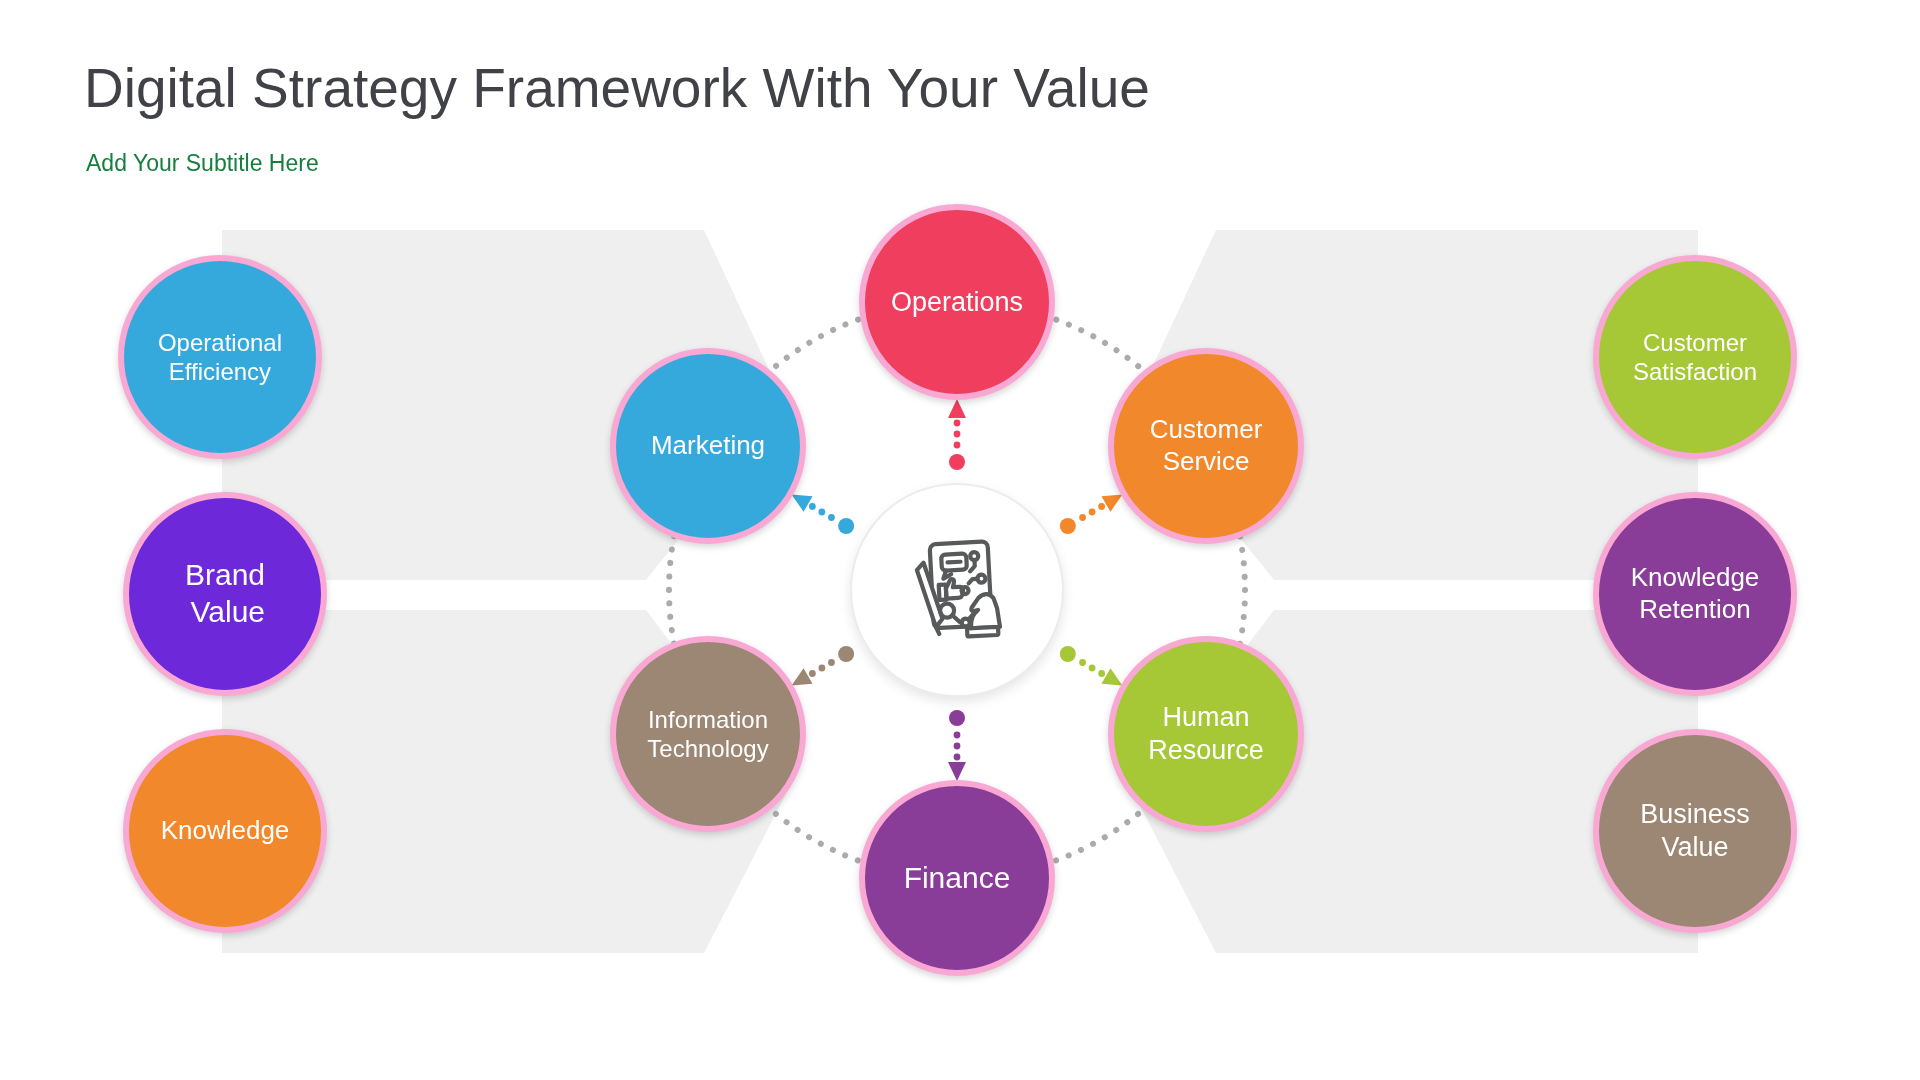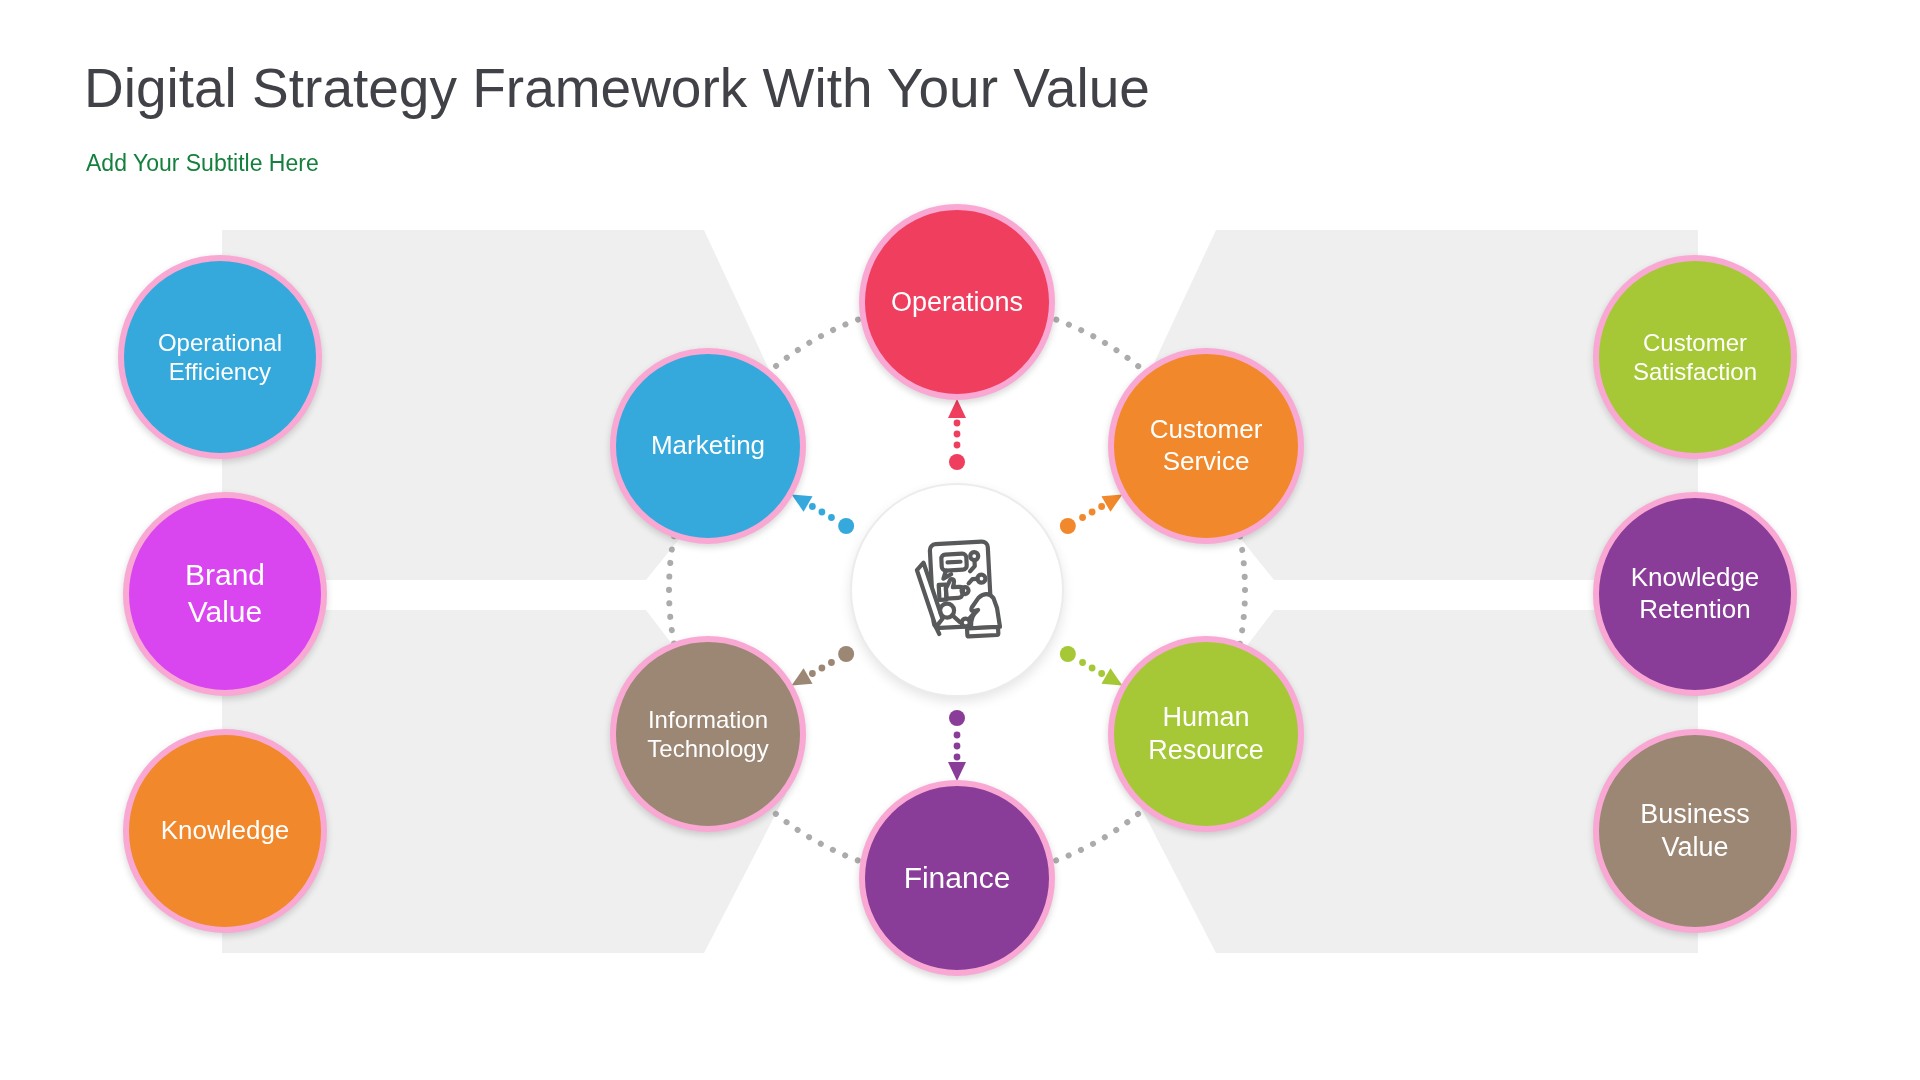--- a/index.html
+++ b/index.html
@@ -83,21 +83,21 @@
       </g>
   </svg>
 
   <div class="page-title" style="color: rgb(65, 66, 71);">Digital Strategy Framework With Your Value</div>
   <div class="page-subtitle" style="color: #15803d;">Add Your Subtitle Here</div>
 
   <div class="circle col" style="left: 118px; top: 255px; background: rgb(54, 169, 220);">
     <span class="circle-label fs-24">Operational
 Efficiency</span>
   </div>
-  <div class="circle col" style="left: 123px; top: 492px; background: #d946ef;">
+  <div class="circle col" style="left: 123px; top: 492px; background: #6d28d9; text-align: right;">
     <span class="circle-label fs-30">Brand
 Value</span>
   </div>
   <div class="circle col" style="left: 123px; top: 729px; background: rgb(241, 136, 43);">
     <span class="circle-label fs-26">Knowledge</span>
   </div>
 
   <div class="circle col" style="left: 1593px; top: 255px; background: rgb(166, 200, 54);">
     <span class="circle-label fs-24">Customer
 Satisfaction</span>

